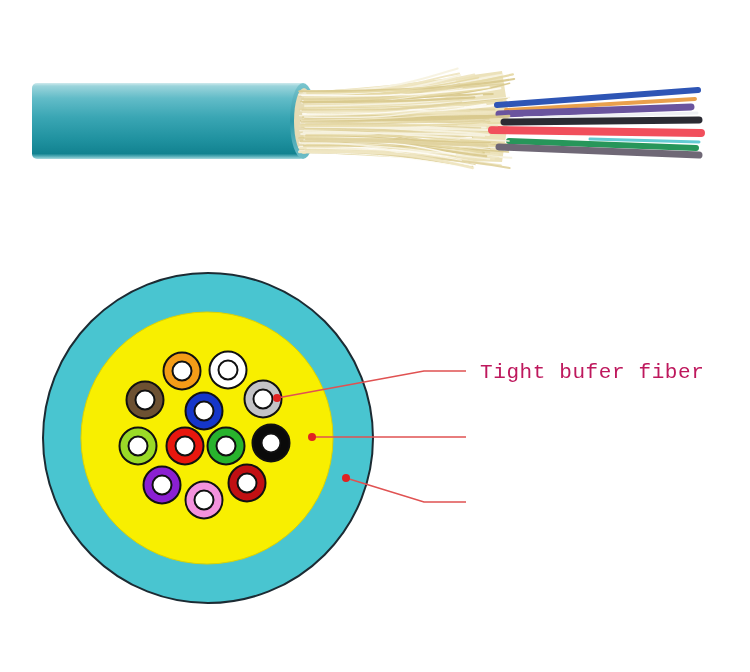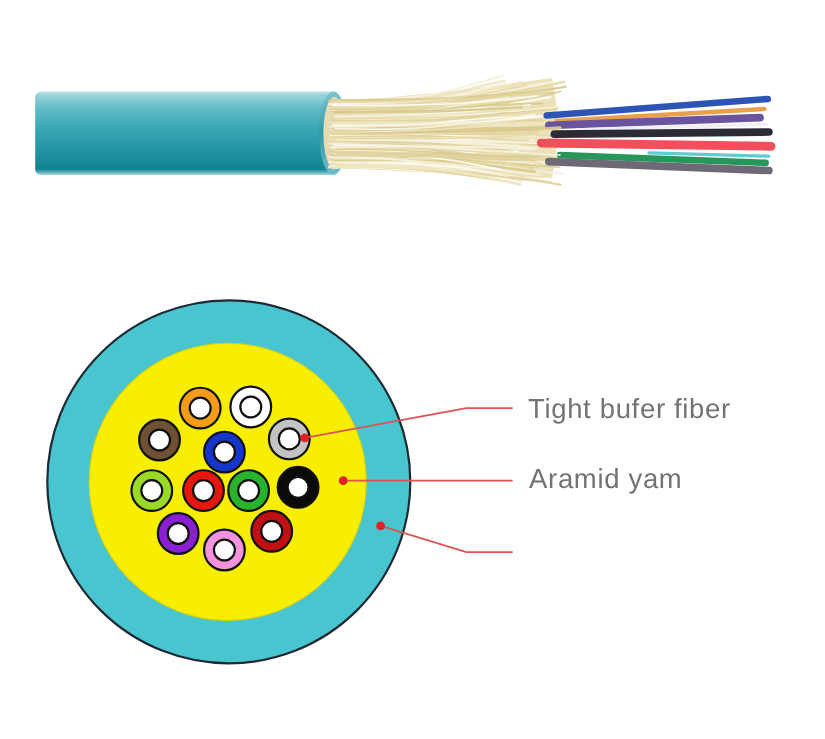--- a/index.html
+++ b/index.html
@@ -2,25 +2,25 @@
 <html><head>
 <meta charset="utf-8">
 <style>
   html,body{margin:0;padding:0;}
   body{width:750px;height:672px;background:#ffffff;font-family:"Liberation Sans",sans-serif;overflow:hidden;}
   .page{position:relative;width:750px;height:672px;background:#ffffff;}
   .diagram-svg{position:absolute;left:0;top:0;}
   .callout-label{
     position:absolute;
     transform:translateY(-52%);
-    font-size:25px;
+    font-size:21px;
     letter-spacing:0.6px;
-    color:#737373;
+    color:#be185d;
     white-space:nowrap;
-    font-family:Liberation Sans, sans-serif;
+    font-family:Liberation Mono, monospace;
   }
 </style>
 </head>
 <body>
 
 <div class="page">
 
   <svg class="diagram-svg" width="750" height="672" viewBox="0 0 750 672">
     <defs>
       <linearGradient id="jacketGrad" x1="0" y1="0" x2="0" y2="1">
@@ -226,15 +226,14 @@
         <polyline points="277,398 424,371 466,371" fill="none" stroke="#e05252" stroke-width="1.6"></polyline>
         <circle cx="277" cy="398" r="4" fill="#e02222"></circle>
         <polyline points="312,437 400,437 466,437" fill="none" stroke="#e05252" stroke-width="1.6"></polyline>
         <circle cx="312" cy="437" r="4" fill="#e02222"></circle>
         <polyline points="346,478 424,502 466,502" fill="none" stroke="#e05252" stroke-width="1.6"></polyline>
         <circle cx="346" cy="478" r="4" fill="#e02222"></circle>
       </g>
   </svg>
 
   <div class="callout-label" style="left:480px;top:373px">Tight bufer fiber</div>
-  <div class="callout-label" style="left:481px;top:437px">Aramid yam</div>
 
 </div>
 
 </body></html>

